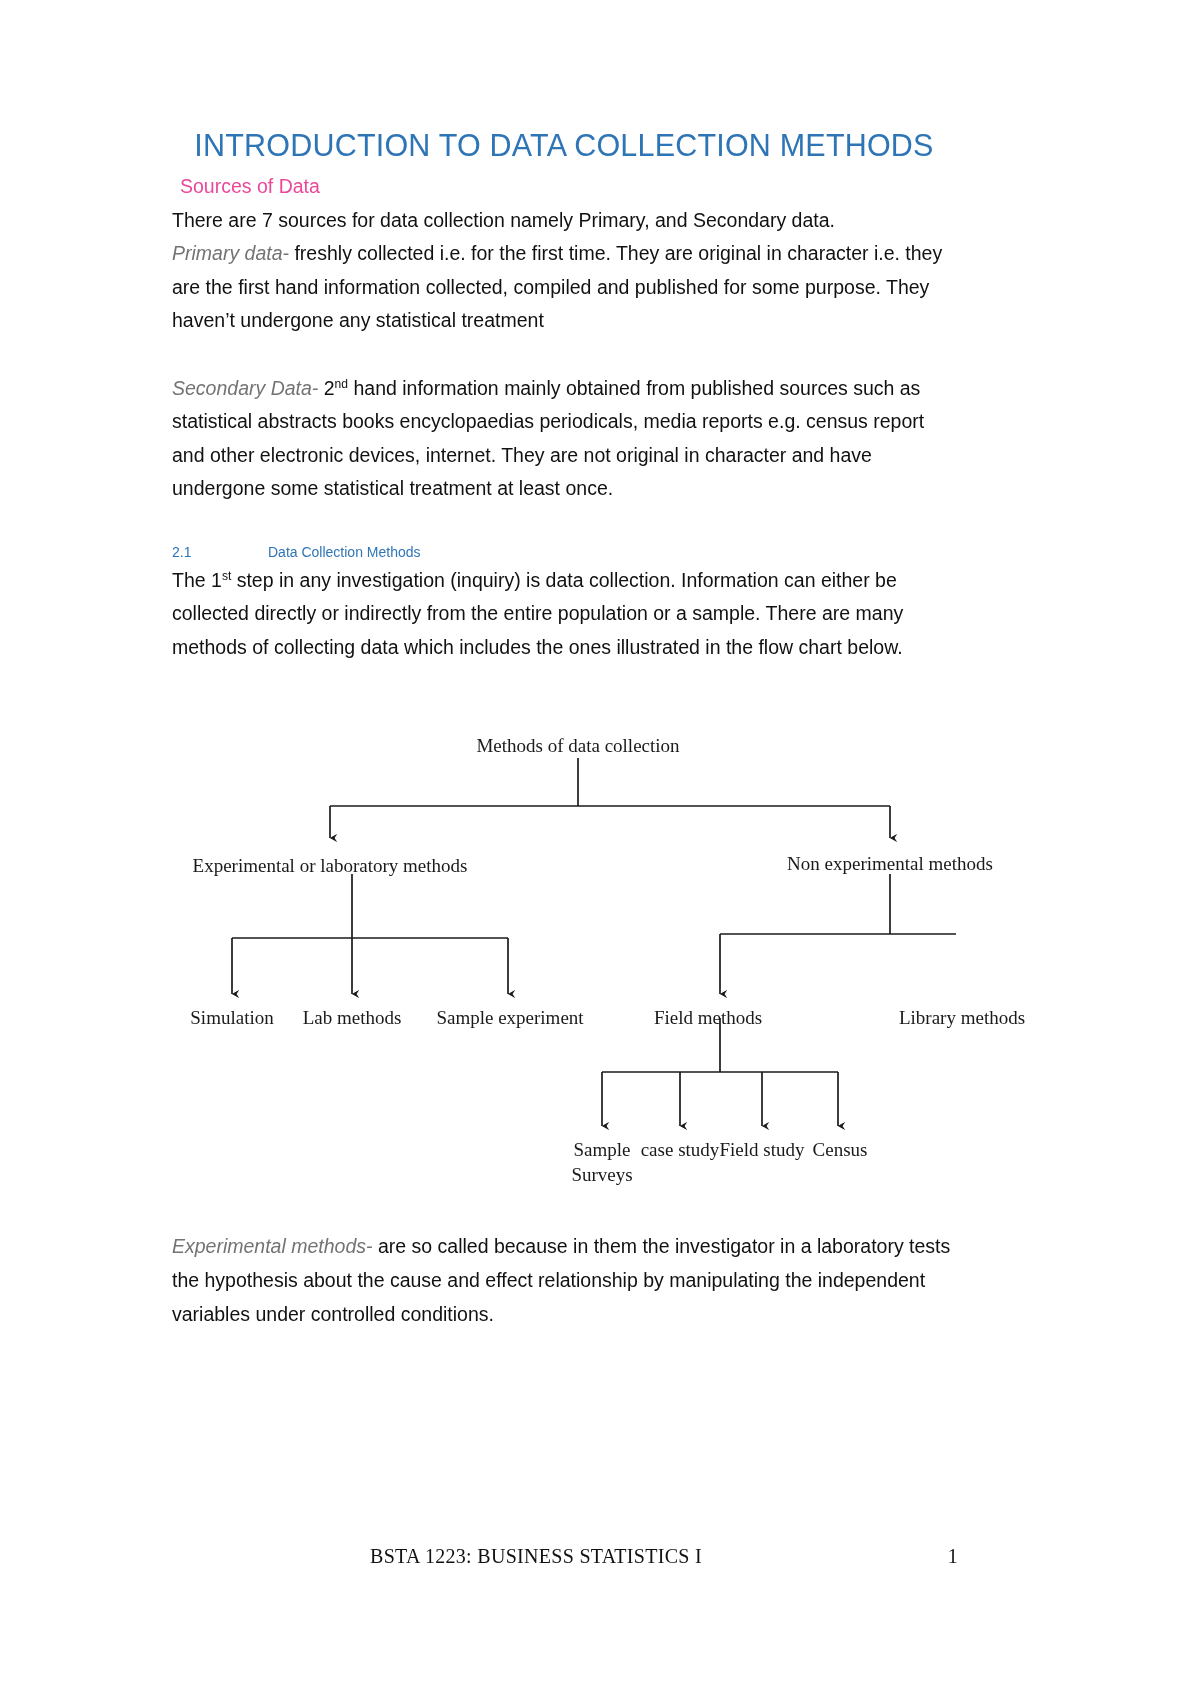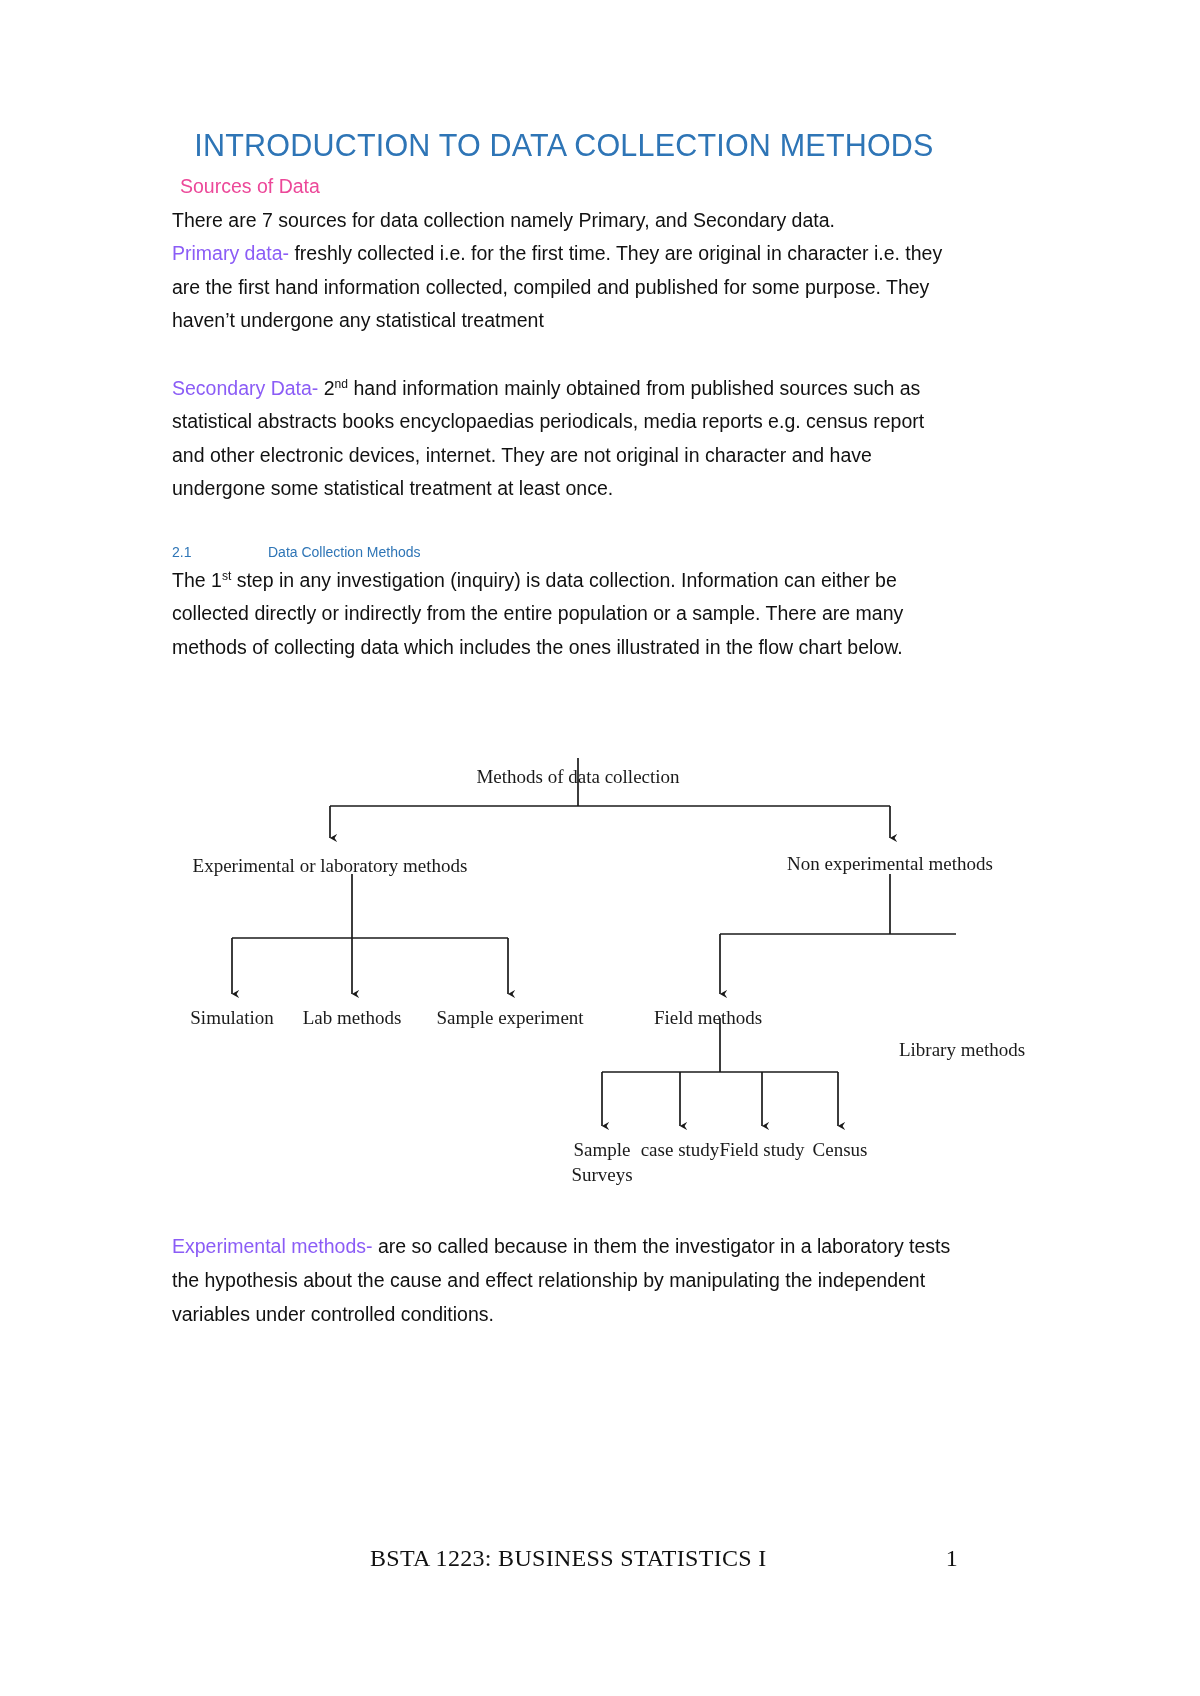--- a/index.html
+++ b/index.html
@@ -39,21 +39,21 @@
     line-height: 1.72;
     margin: 4px 0 0 8px;
   }
   p.body {
     color: #111111;
     font-size: 19.5px;
     line-height: 1.72;
     margin: 0;
     text-align: left;
   }
-  .blue { color: #8b5cf6; }
+  .blue { color: #737373; font-style: italic; }
   sup { font-size: 0.62em; vertical-align: super; line-height: 0; }
   .gap-md { height: 34px; }
   .gap-lg { height: 44px; }
 
   .section-head {
     font-size: 14px;
     color: #2e75b6;
     line-height: 1.72;
     margin: 0;
     display: block;
@@ -83,21 +83,21 @@
   
   .footer {
     position: absolute;
     left: 172px;
     top: 1545px;
     width: 808px;
     display: flex;
     align-items: baseline;
     justify-content: space-between;
     font-family: "Liberation Serif", serif;
-    font-size: 24px;
+    font-size: 20px;
     color: #111111;
     letter-spacing: 0.3px;
   }
   .footer .f-title { margin-left: 198px; }
   .footer .f-page { margin-right: 22px; }
 </style>
 </head>
 <body>
 
 <div class="page">
@@ -154,30 +154,30 @@
           <path d="M548,312 L548,366"></path>
 
           <path d="M430,366 L666,366"></path>
           <path d="M430,366 L430,420" marker-end="url(#ar)"></path>
           <path d="M508,366 L508,420" marker-end="url(#ar)"></path>
           <path d="M590,366 L590,420" marker-end="url(#ar)"></path>
           <path d="M666,366 L666,420" marker-end="url(#ar)"></path>
         </g>
       </svg>
 
-      <div class="node" style="left:406px; top:28px;margin-top:31px;">Methods of data collection</div>
+      <div class="node" style="left:406px; top:28px;">Methods of data collection</div>
 
       <div class="node" style="left:158px; top:148px;">Experimental or laboratory methods</div>
       <div class="node" style="left:718px; top:146px;">Non experimental methods</div>
 
       <div class="node" style="left:60px; top:300px;">Simulation</div>
       <div class="node" style="left:180px; top:300px;">Lab methods</div>
       <div class="node" style="left:338px; top:300px;">Sample experiment</div>
       <div class="node" style="left:536px; top:300px;">Field methods</div>
-      <div class="node" style="left:790px; top:300px;margin-top:32px;">Library methods</div>
+      <div class="node" style="left:790px; top:300px;">Library methods</div>
 
       <div class="node two-line" style="left:430px; top:432px;">Sample Surveys</div>
       <div class="node two-line" style="left:508px; top:432px;">case study</div>
       <div class="node two-line" style="left:590px; top:432px;">Field study</div>
       <div class="node two-line" style="left:668px; top:432px;">Census</div>
     </div>
 
     <div class="gap-lg"></div>
 
     <p class="body"><span class="blue">Experimental methods-</span><span> are so called because in them the investigator in a laboratory tests the hypothesis about the cause and effect relationship by manipulating the independent variables under controlled conditions.</span></p>

